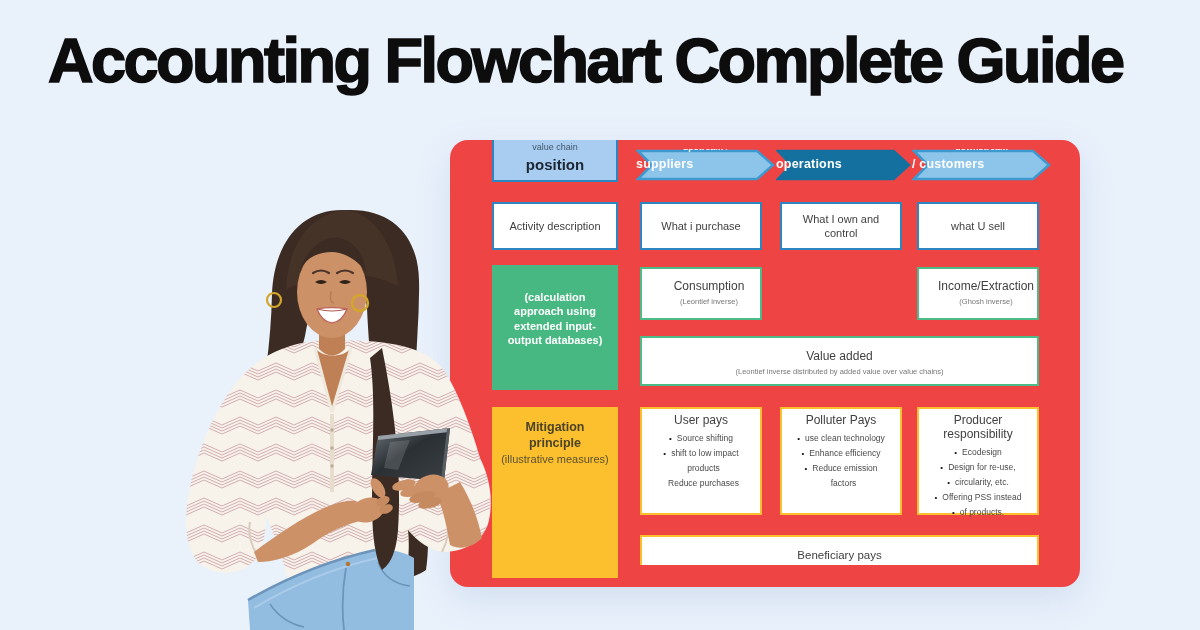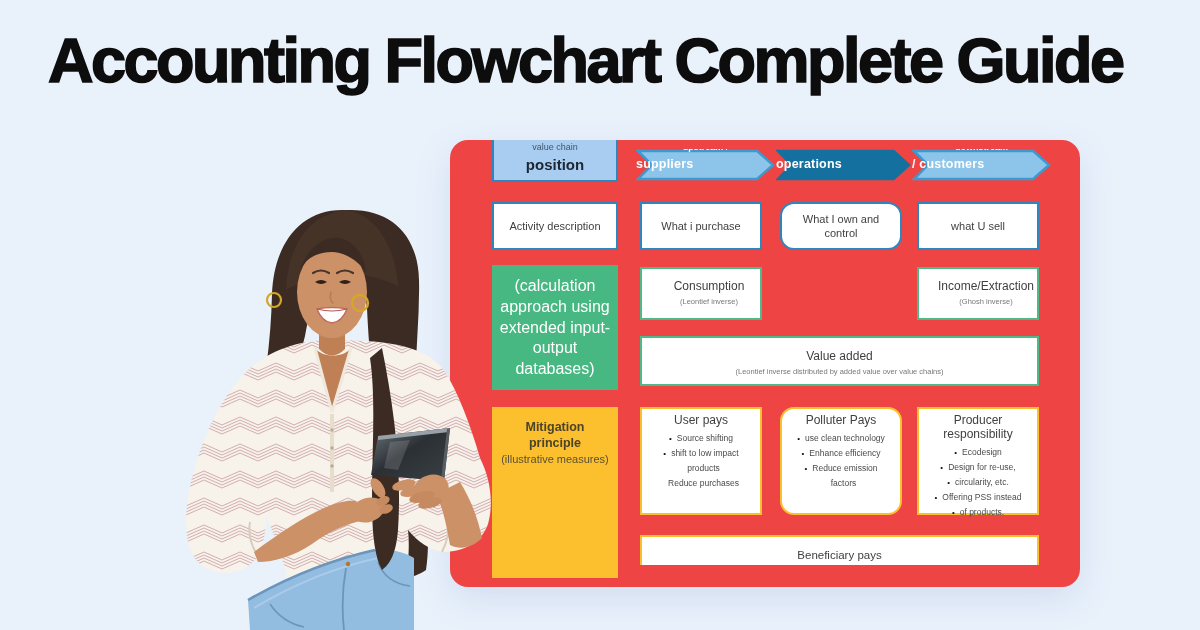--- a/index.html
+++ b/index.html
@@ -20,21 +20,21 @@
   .card{
     position:absolute;left:450px;top:140px;width:630px;height:447px;
     background:#ef4444;border-radius:18px;
     box-shadow:0 12px 34px rgba(120,150,200,.20);
     overflow:hidden;z-index:1;
   }
   .abs{position:absolute;}
   
   .colL{left:42px;width:126px;}
   .c1{left:190px;width:122px;}
-  .c2{left:330px;width:122px;border-radius:14px;}
+  .c2{left:330px;width:122px;}
   .c3{left:467px;width:122px;}
   .wide{left:190px;width:399px;}
   
   .vc-box{
     top:0;height:42px;background:#a9cdf0;
     border:2px solid #2e86c1;border-top:none;
     box-sizing:border-box;text-align:center;overflow:hidden;
   }
   .vc-top{font-size:9px;color:#26364a;opacity:.8;filter:blur(.4px);margin-top:2px;}
   .vc-label{font-size:15px;font-weight:bold;color:#1c2733;margin-top:4px;}
@@ -57,21 +57,21 @@
     display:flex;align-items:center;justify-content:center;text-align:center;
     font-size:11px;color:#3f3f3f;line-height:1.3;padding:2px 6px;
   }
   .row2{top:62px;height:48px;}
   
   .glabel{
     top:125px;height:125px;background:#48b882;box-sizing:border-box;
     padding:10px 7px 0;text-align:center;color:#ffffff;
   }
   .glabel .t{font-size:12.5px;font-weight:bold;line-height:1.25;}
-  .glabel .s{font-size:16px;line-height:1.3;margin-top:1px;}
+  .glabel .s{font-size:11px;line-height:1.3;margin-top:15px;font-weight:bold;}
   .gcell{
     top:127px;height:53px;box-sizing:border-box;background:#fff;
     border:2px solid #4cbb88;text-align:center;padding-top:10px;padding-left:16px;
   }
   .gcell .t, .gwide .t{font-size:12px;color:#3f3f3f;}
   .gcell .s, .gwide .s{font-size:7.5px;color:#787878;margin-top:4px;}
   .gwide{
     top:196px;height:50px;box-sizing:border-box;background:#fff;
     border:2px solid #4cbb88;text-align:center;padding-top:11px;
   }

